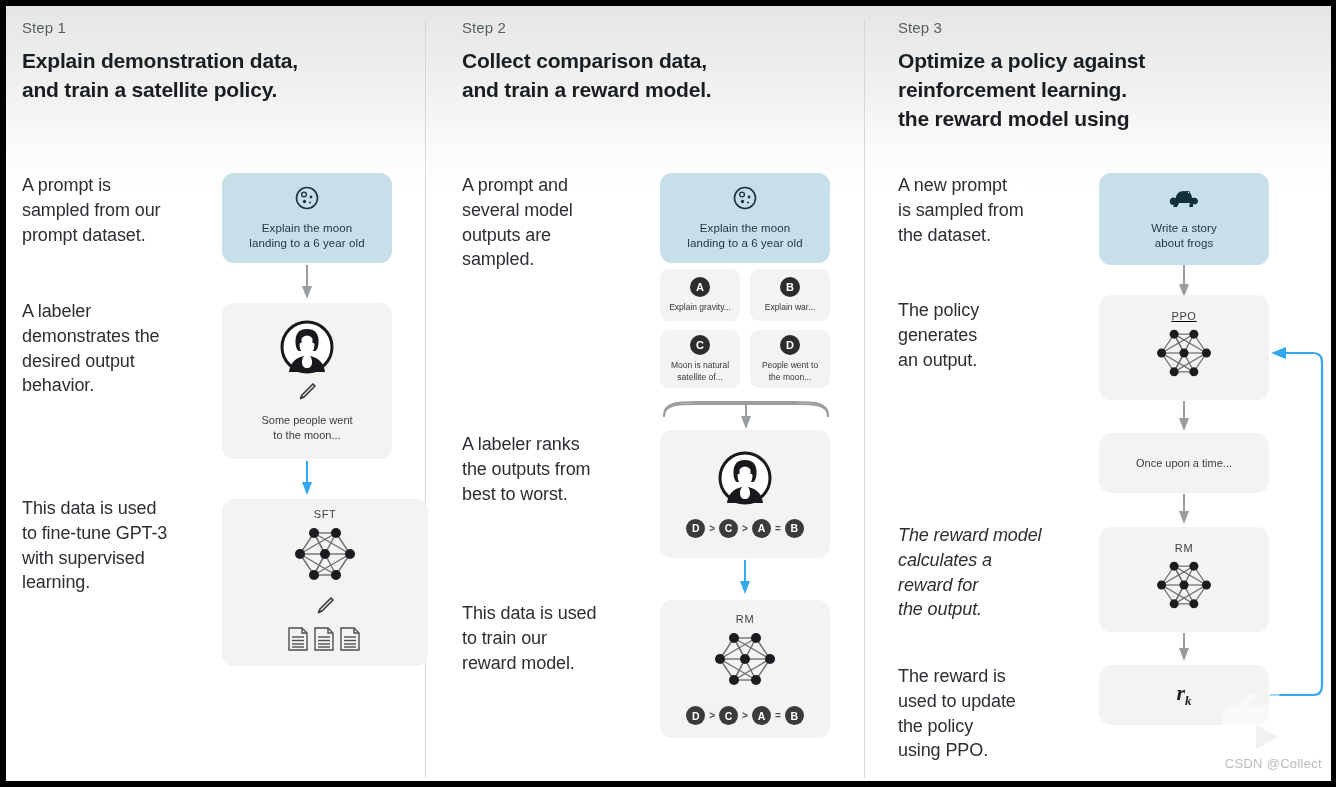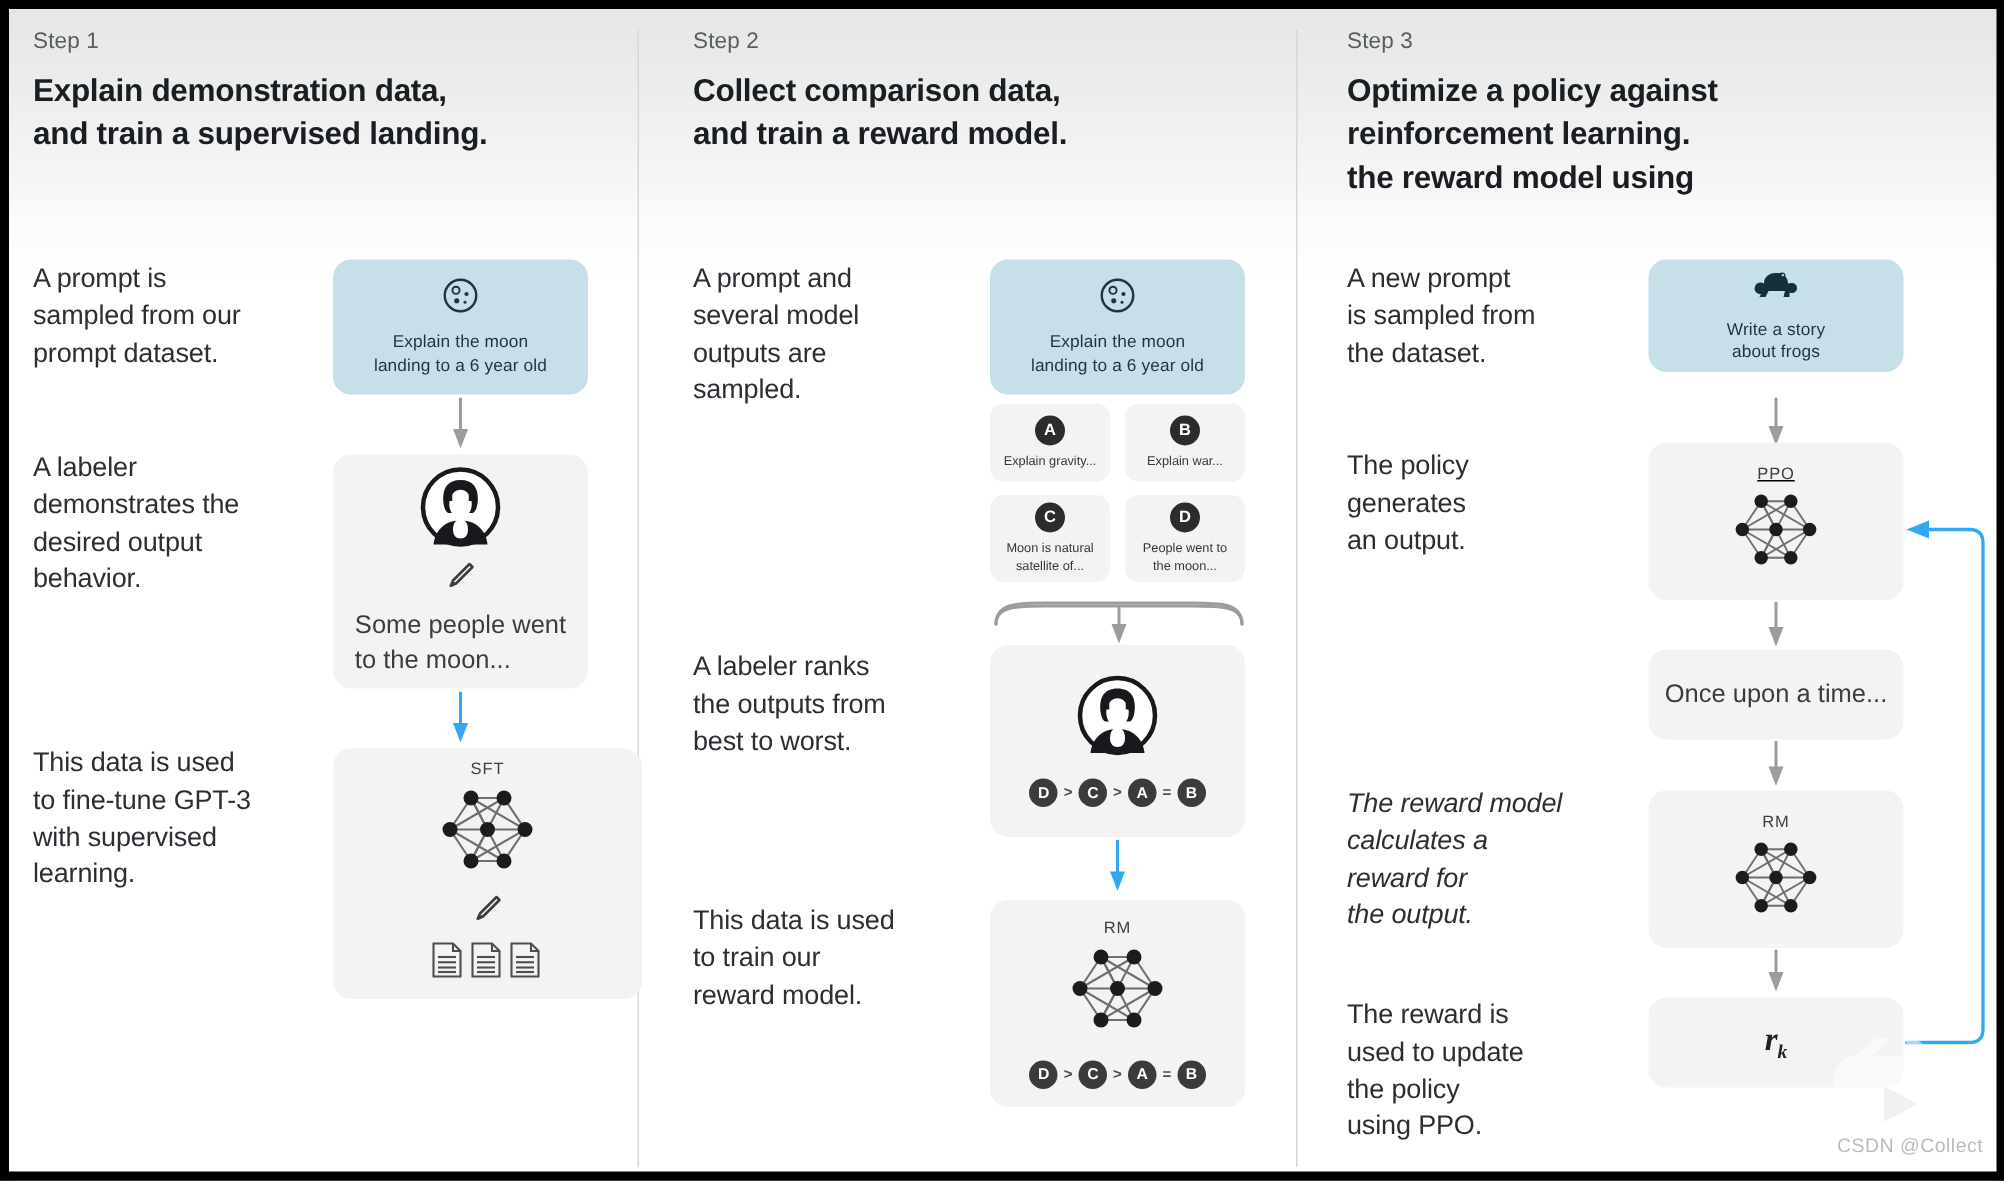--- a/index.html
+++ b/index.html
@@ -53,21 +53,21 @@
     display: flex; flex-direction: column;
     align-items: center; justify-content: center;
   }
   .card.blue { background: #c7dfe8; }
   .card-text {
     font-size: 11.5px; color: #23323a; text-align: center;
     line-height: 1.34; letter-spacing: .1px;
   }
   .card.blue .card-text { color: #1e3440; }
   .card-caption {
-    font-size: 17px; color: #3a3d40; 
+    font-size: 11px; color: #3a3d40; text-align: center;
     line-height: 1.34;
   }
   .mini-card {
     position: absolute;
     border-radius: 9px; background: #f3f3f1;
     display:flex; flex-direction:column; align-items:center; justify-content:center;
   }
   .mini-text { font-size:8.5px; color:#33363a; text-align:center; line-height:1.3; }
   .net-label { font-size: 11px; color: #3c4045; letter-spacing: .6px; margin-bottom: 3px; }
 
@@ -103,21 +103,21 @@
 
 <div id="canvas">
 
   <div class="divider" id="div1"></div>
   <div class="divider" id="div2"></div>
 
   <div class="column" id="col1">
     <div class="step-label" style="left:22px; top:19px;">Step 1</div>
     <div class="step-title" style="left:22px; top:47px; width:390px;">
       <div>Explain demonstration data,</div>
-      <div>and train a supervised landing.</div>
+      <div>and train a satellite policy.</div>
     </div>
 
     <div class="para" style="left:22px; top:173px; width:190px; white-space:pre-line;">A prompt is
 sampled from our
 prompt dataset.</div>
     <div class="para" style="left:22px; top:299px; width:200px; white-space:pre-line;">A labeler
 demonstrates the
 desired output
 behavior.</div>
     <div class="para" style="left:22px; top:496px; width:200px; white-space:pre-line;">This data is used
@@ -382,21 +382,21 @@
 an output.</div>
     <div class="para" style="left:33px; top:523px; width:215px; white-space:pre-line;font-style:italic;">The reward model
 calculates a
 reward for
 the output.</div>
     <div class="para" style="left:33px; top:664px; width:200px; white-space:pre-line;">The reward is
 used to update
 the policy
 using PPO.</div>
 
-    <div class="card blue" style="left:234px; top:173px; width:170px; height:75px;">
+    <div class="card blue" style="left:234px; top:173px; width:170px; height:92px;">
       <span style="margin-bottom:6px;">
         <svg width="34" height="24" viewBox="0 0 34 24">
           <path d="M7 18 C4 18 2 16 3 13 C4 10 7 10 9 11 C9 7 12 4 17 4 C22 4 25 7 25 11 C28 10 31 11 31 14 C31 17 28 18 26 17 L26 20 L22 20 L23 16 L12 16 L10 20 L6 20 Z" fill="#15303d"></path>
           <circle cx="21" cy="6" r="2.3" fill="#15303d"></circle>
           <circle cx="21.6" cy="5.4" r="0.8" fill="#c7dfe8"></circle>
         </svg>
       </span>
       <div class="card-text" style="white-space:pre-line;">Write a story
 about frogs</div>
     </div>

